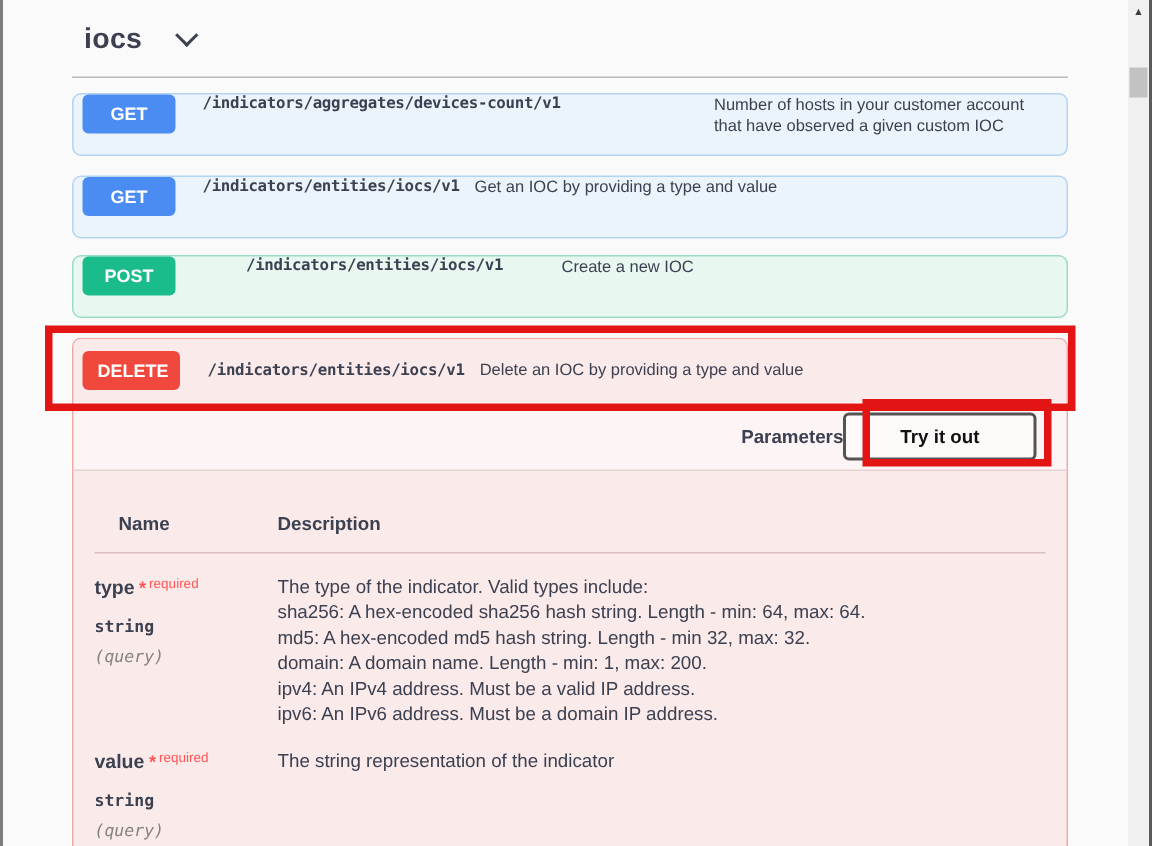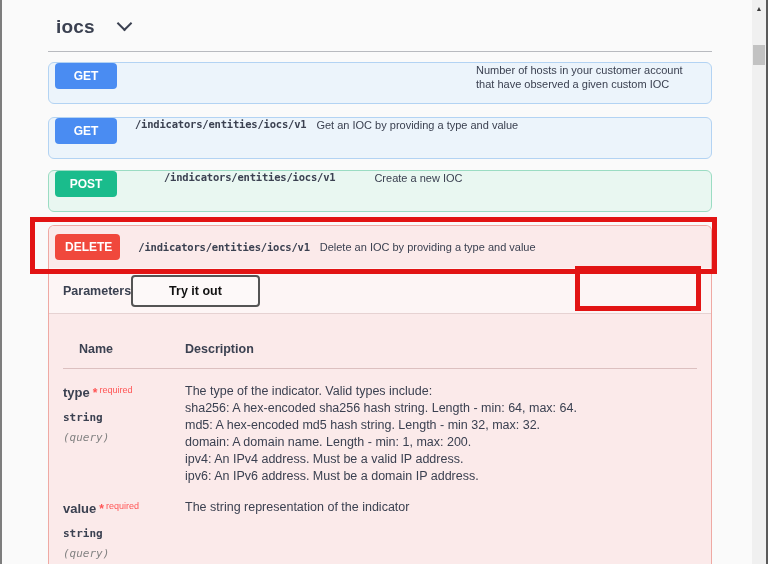--- a/index.html
+++ b/index.html
@@ -68,21 +68,21 @@
     position:absolute; left:48px; top:225px; width:664px; height:339px;
     border:1px solid #efa9a3; border-bottom:none; border-radius:6px 6px 0 0;
     background:#fbeaea; overflow:hidden;
   }
   .delete-summary {
     height:42px; display:flex; align-items:center; cursor:pointer;
     background:#fbeaea;
   }
   .params-header {
     height:46px; background:#fdf5f5; border-bottom:1px solid #e6d2d2;
-    display:flex; align-items:center; justify-content:flex-start;
+    display:flex; align-items:center; justify-content:flex-end;
     padding:0 20px 0 14px;
   }
   .params-title { font-size:12.5px; font-weight:600; color:#3b4151; }
   .try-btn {
     background:#fdf9f9; border:2px solid #545454; border-radius:4px;
     font-family:"Liberation Sans", sans-serif;
     font-weight:700; font-size:12.5px; color:#111; padding:7px 36px; cursor:pointer;
   }
 
   .params-table { padding:0 14px; background:#fbeaea; }
@@ -117,20 +117,21 @@
 <div class="win-left-border"></div>
 
 <div class="section-head">
   <span class="section-title">iocs</span>
   <span class="chevron-down"></span>
 </div>
 <div class="title-divider"></div>
 
 <div class="opblock get op-row-1">
   <span class="method-badge get">GET</span>
+  <span class="op-path">/indicators/aggregates/devices-count/v1</span>
   <span class="op-desc wrap-right">Number of hosts in your customer account that have observed a given custom IOC</span>
 </div>
 
 <div class="opblock get op-row-2">
   <span class="method-badge get">GET</span>
   <span class="op-path">/indicators/entities/iocs/v1</span>
   <span class="op-desc">Get an IOC by providing a type and value</span>
 </div>
 
 <div class="opblock post op-row-3">

